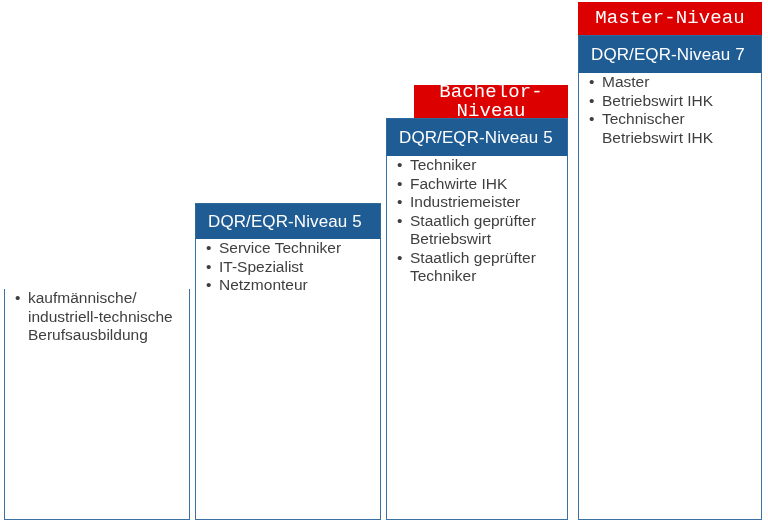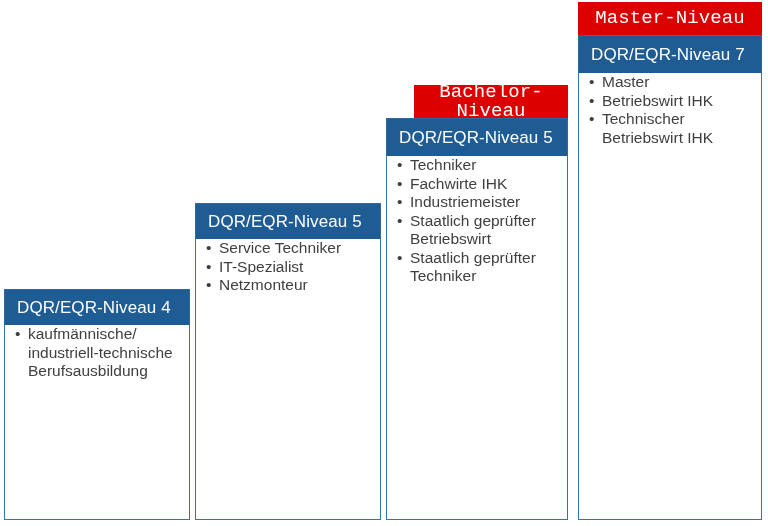--- a/index.html
+++ b/index.html
@@ -93,21 +93,20 @@
     font-size: 15.5px;
     line-height: 18.5px;
   }
 </style>
 </head>
 <body>
 
 <div id="stage">
 
   <div class="column" style="left:4px; top:289px; width:186px; height:231px;">
-    <div class="header no-cap" style="height:36px;">DQR/EQR-Niveau 4</div>
     <div class="body">
       <ul class="items">
         <li>kaufmännische/
 industriell-technische
 Berufsausbildung</li>
       </ul>
     </div>
   </div>
 
   <div class="column" style="left:195px; top:203px; width:186px; height:317px;border-radius:31px;">

